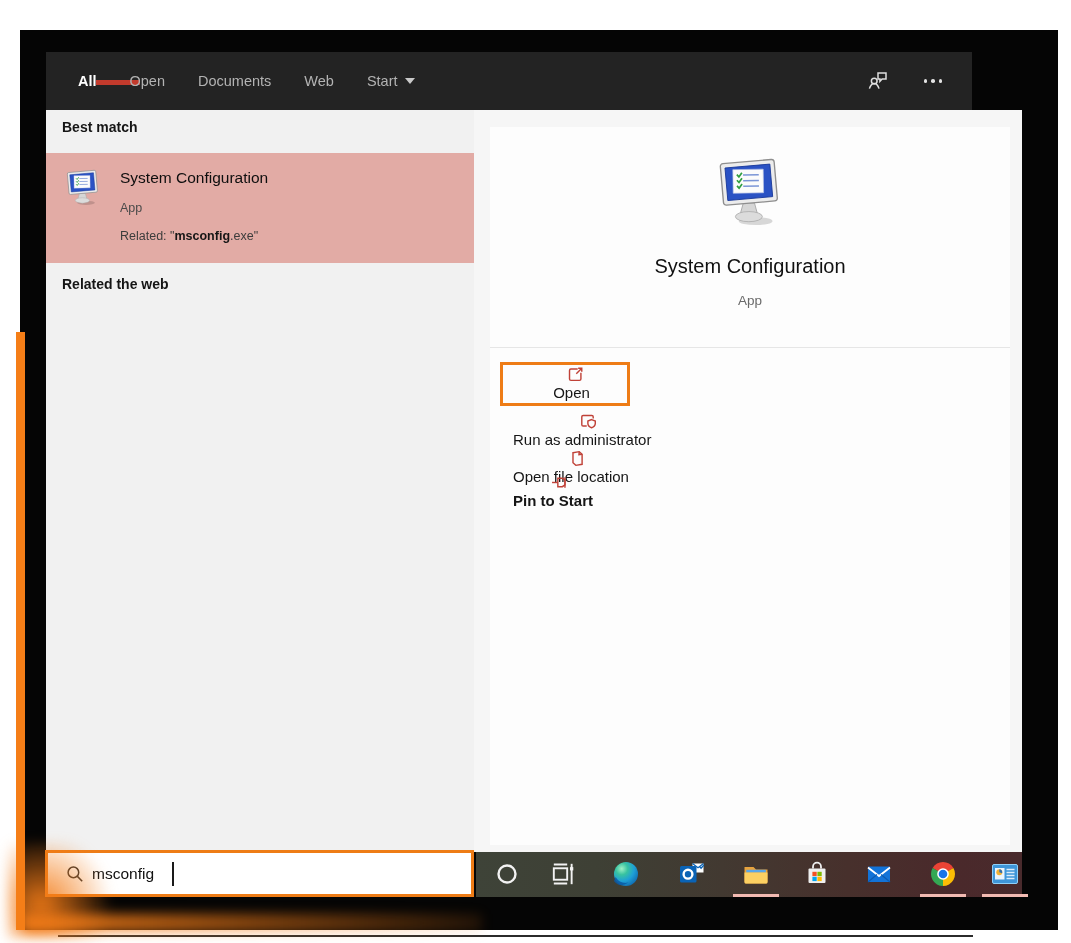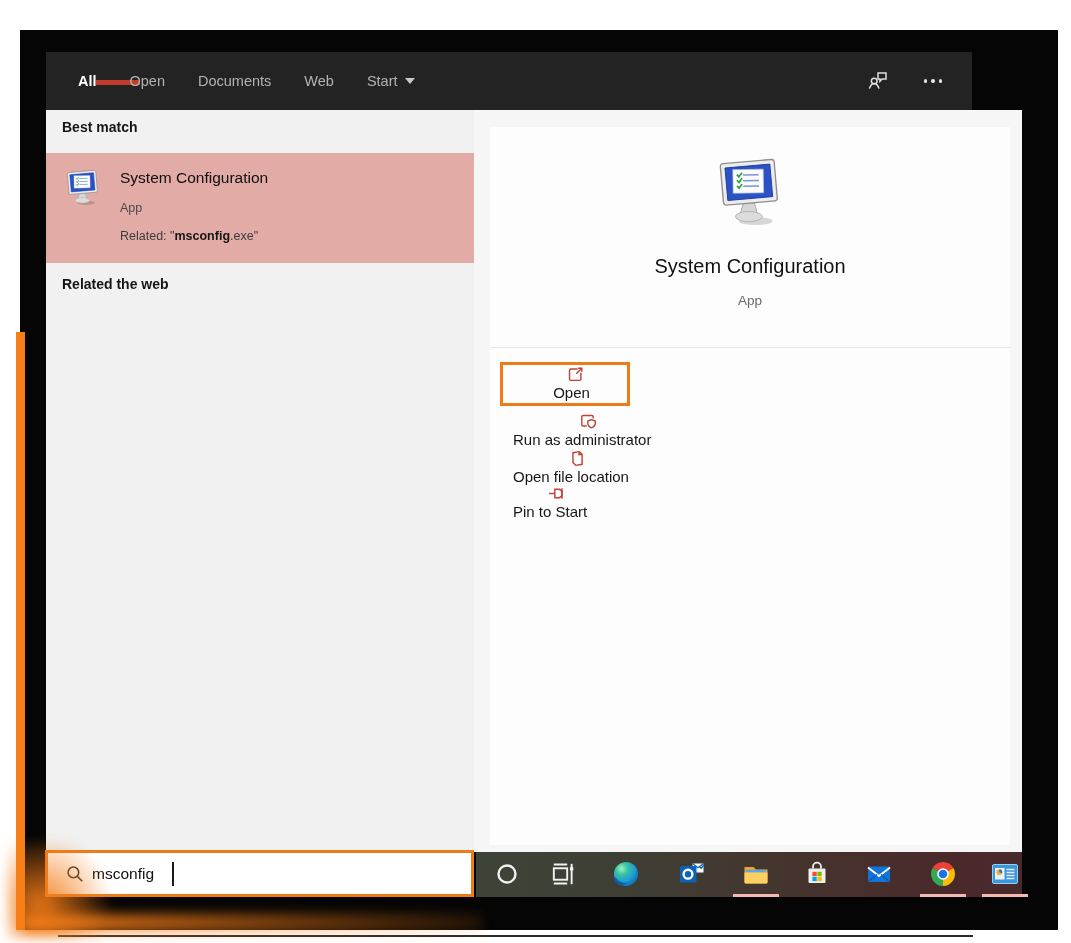--- a/index.html
+++ b/index.html
@@ -67,21 +67,21 @@
   .card-sub { position:absolute; left:0; top:166px; width:520px; text-align:center;
               font-size:13.5px; color:#6a6a6a; }
   .card-divider { position:absolute; left:0; top:220px; width:520px; height:1px; background:#e6e6e6; }
 
   .action-row { position:absolute; left:10px; height:30px; display:flex; align-items:center;
                 cursor:pointer;flex-direction:column; }
   .action-row .aicon { margin-left:24px; width:19px; height:19px; flex:0 0 19px; }
   .action-row .alabel { margin-left:13px; font-size:15px; color:#161616; white-space:nowrap; }
   .action-open { top:235px; height:44px; width:130px; border:3px solid #ee7c16; background:#fdfdfd; }
   .action-open .aicon { margin-left:21px; }
-  .row2 { top:285px;justify-content:space-between; } .row3 { top:325px;justify-content:center; } .row4 { top:357px; } .row5 { top:405px; }
+  .row2 { top:285px;justify-content:space-between; } .row3 { top:325px;justify-content:center; } .row4 { top:346px;font-weight:bold; } .row5 { top:405px; }
 
   
   .searchbox { position:absolute; left:45px; top:850px; width:429px; height:47px;
                background:#ffffff; border:3px solid #ee7c16; z-index:10; }
   .searchbox .mag { position:absolute; left:17px; top:11px; }
   .searchbox input { position:absolute; left:44px; top:2px; width:370px; height:37px;
                      border:none; outline:none; font-size:15.5px; color:#101010;
                      font-family:"Liberation Sans","DejaVu Sans",sans-serif; background:transparent; }
   .caret { position:absolute; left:124px; top:9px; width:1.5px; height:24px; background:#1a1a1a; }
 

